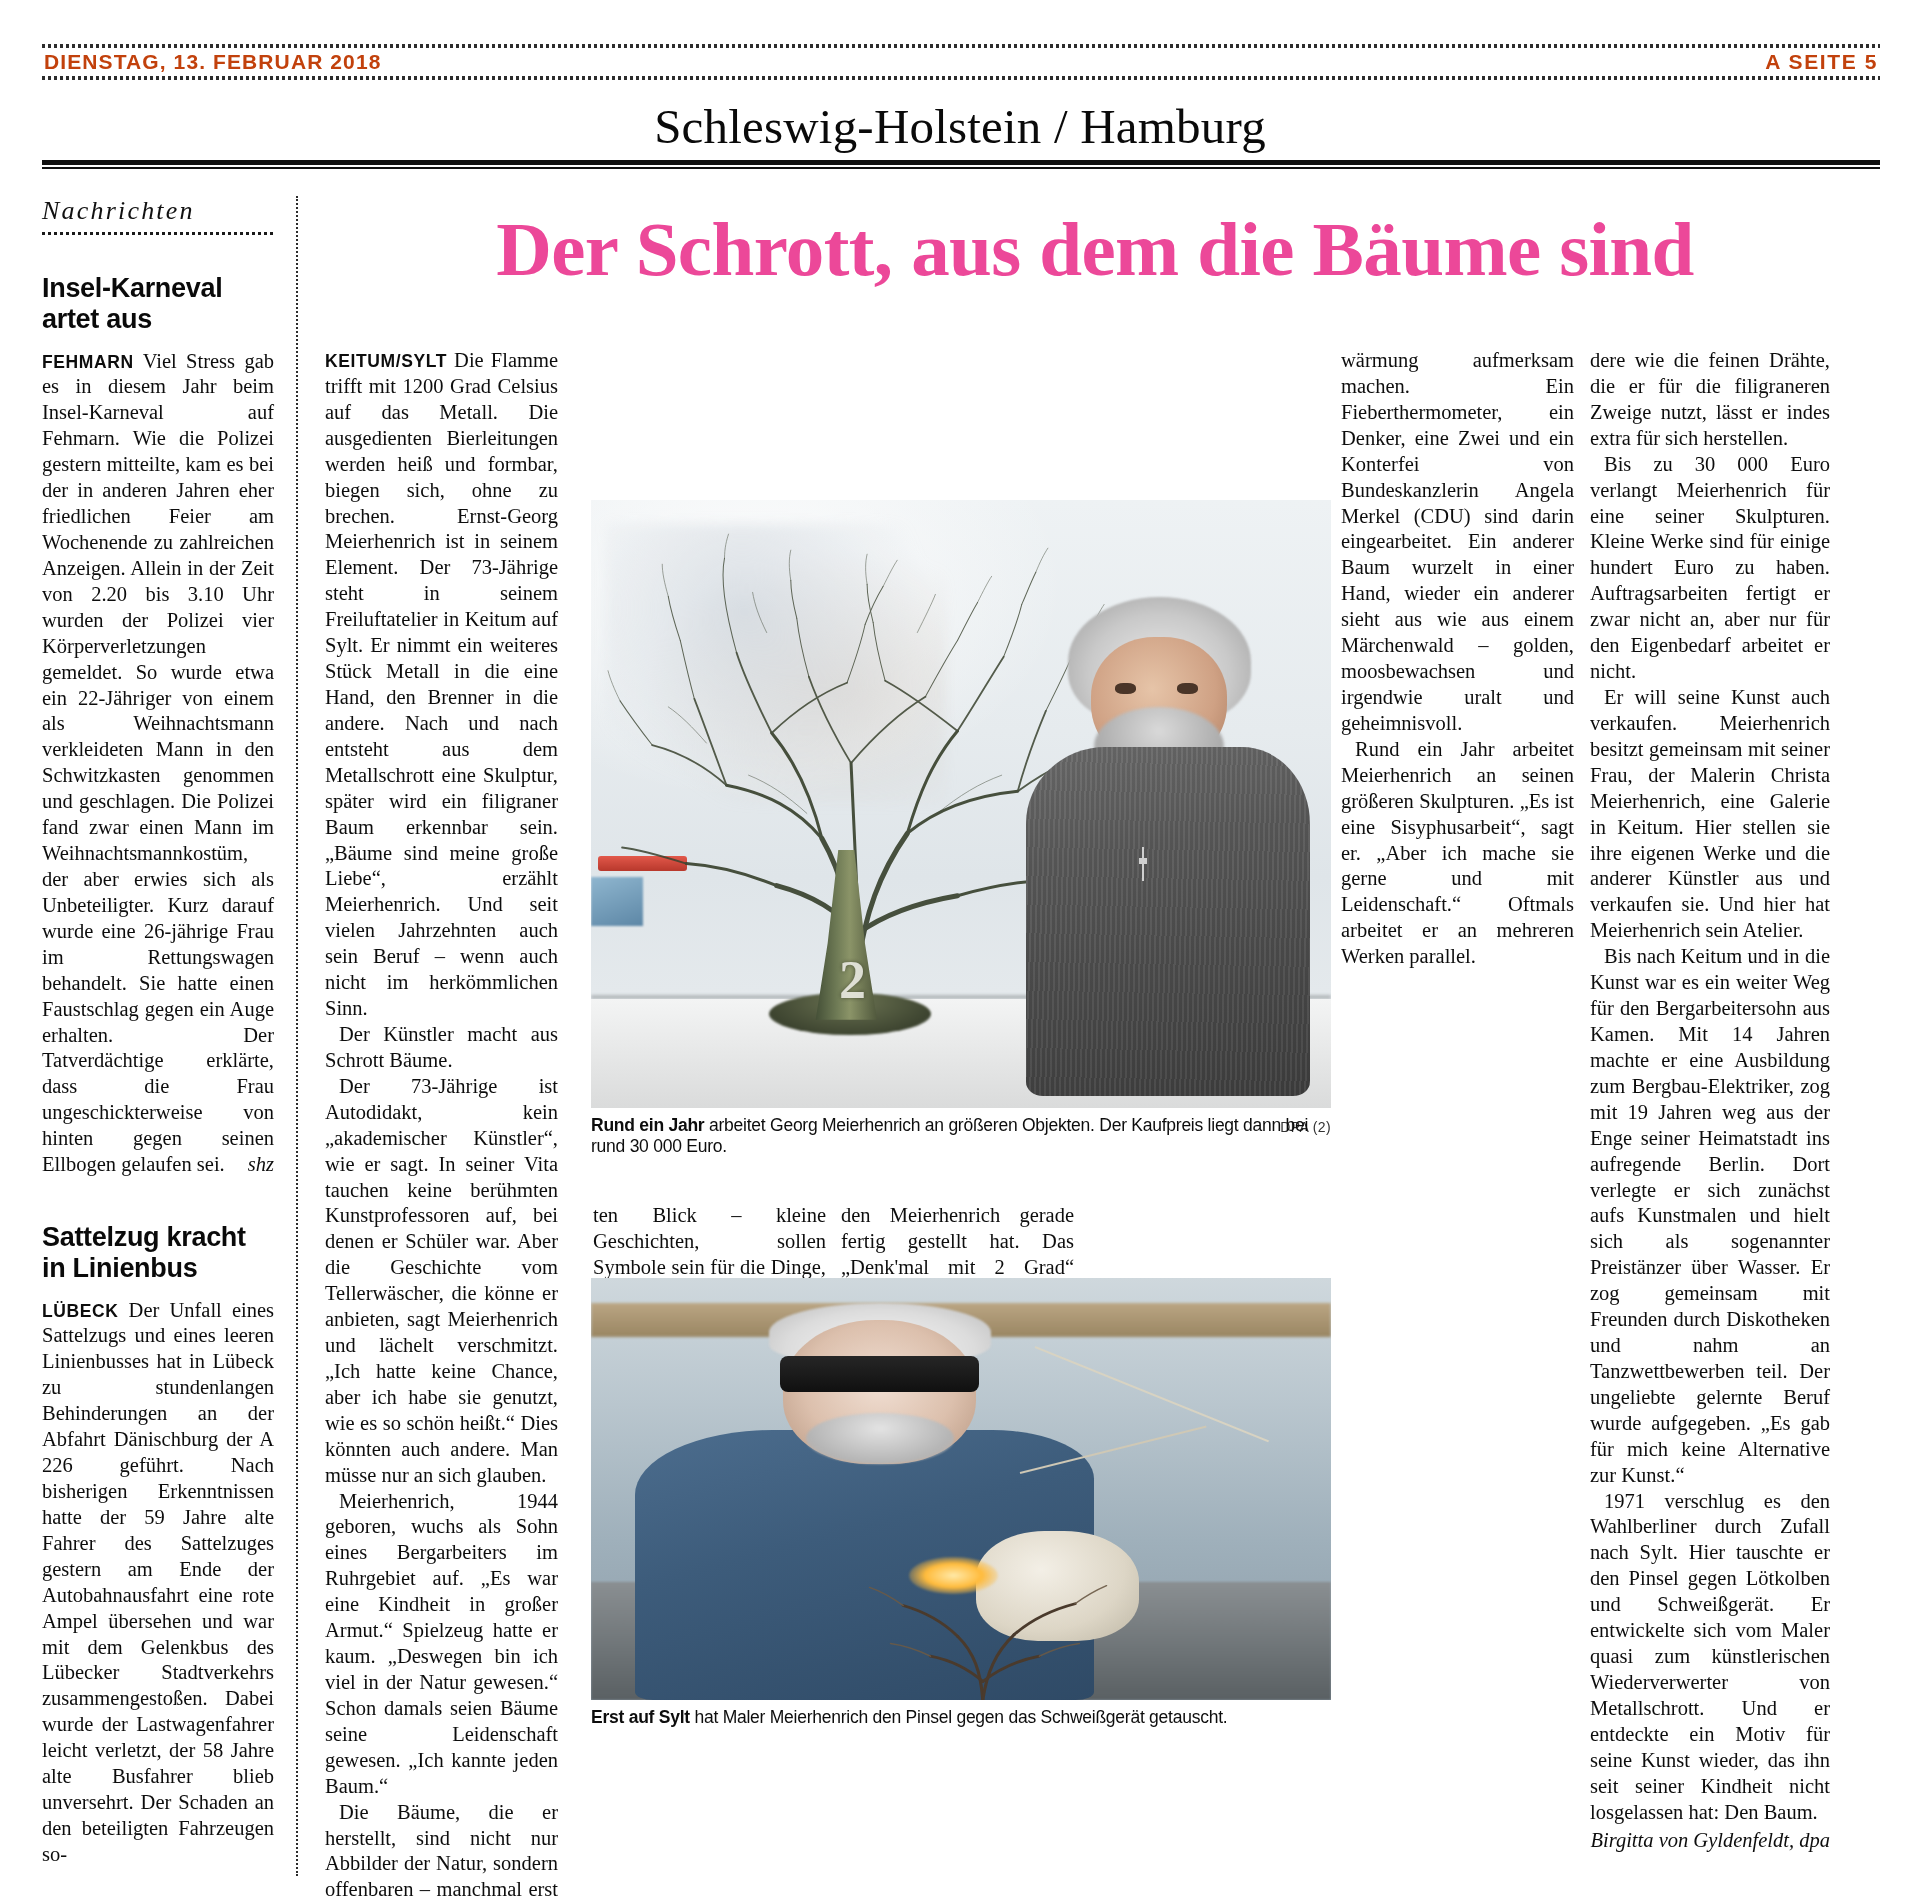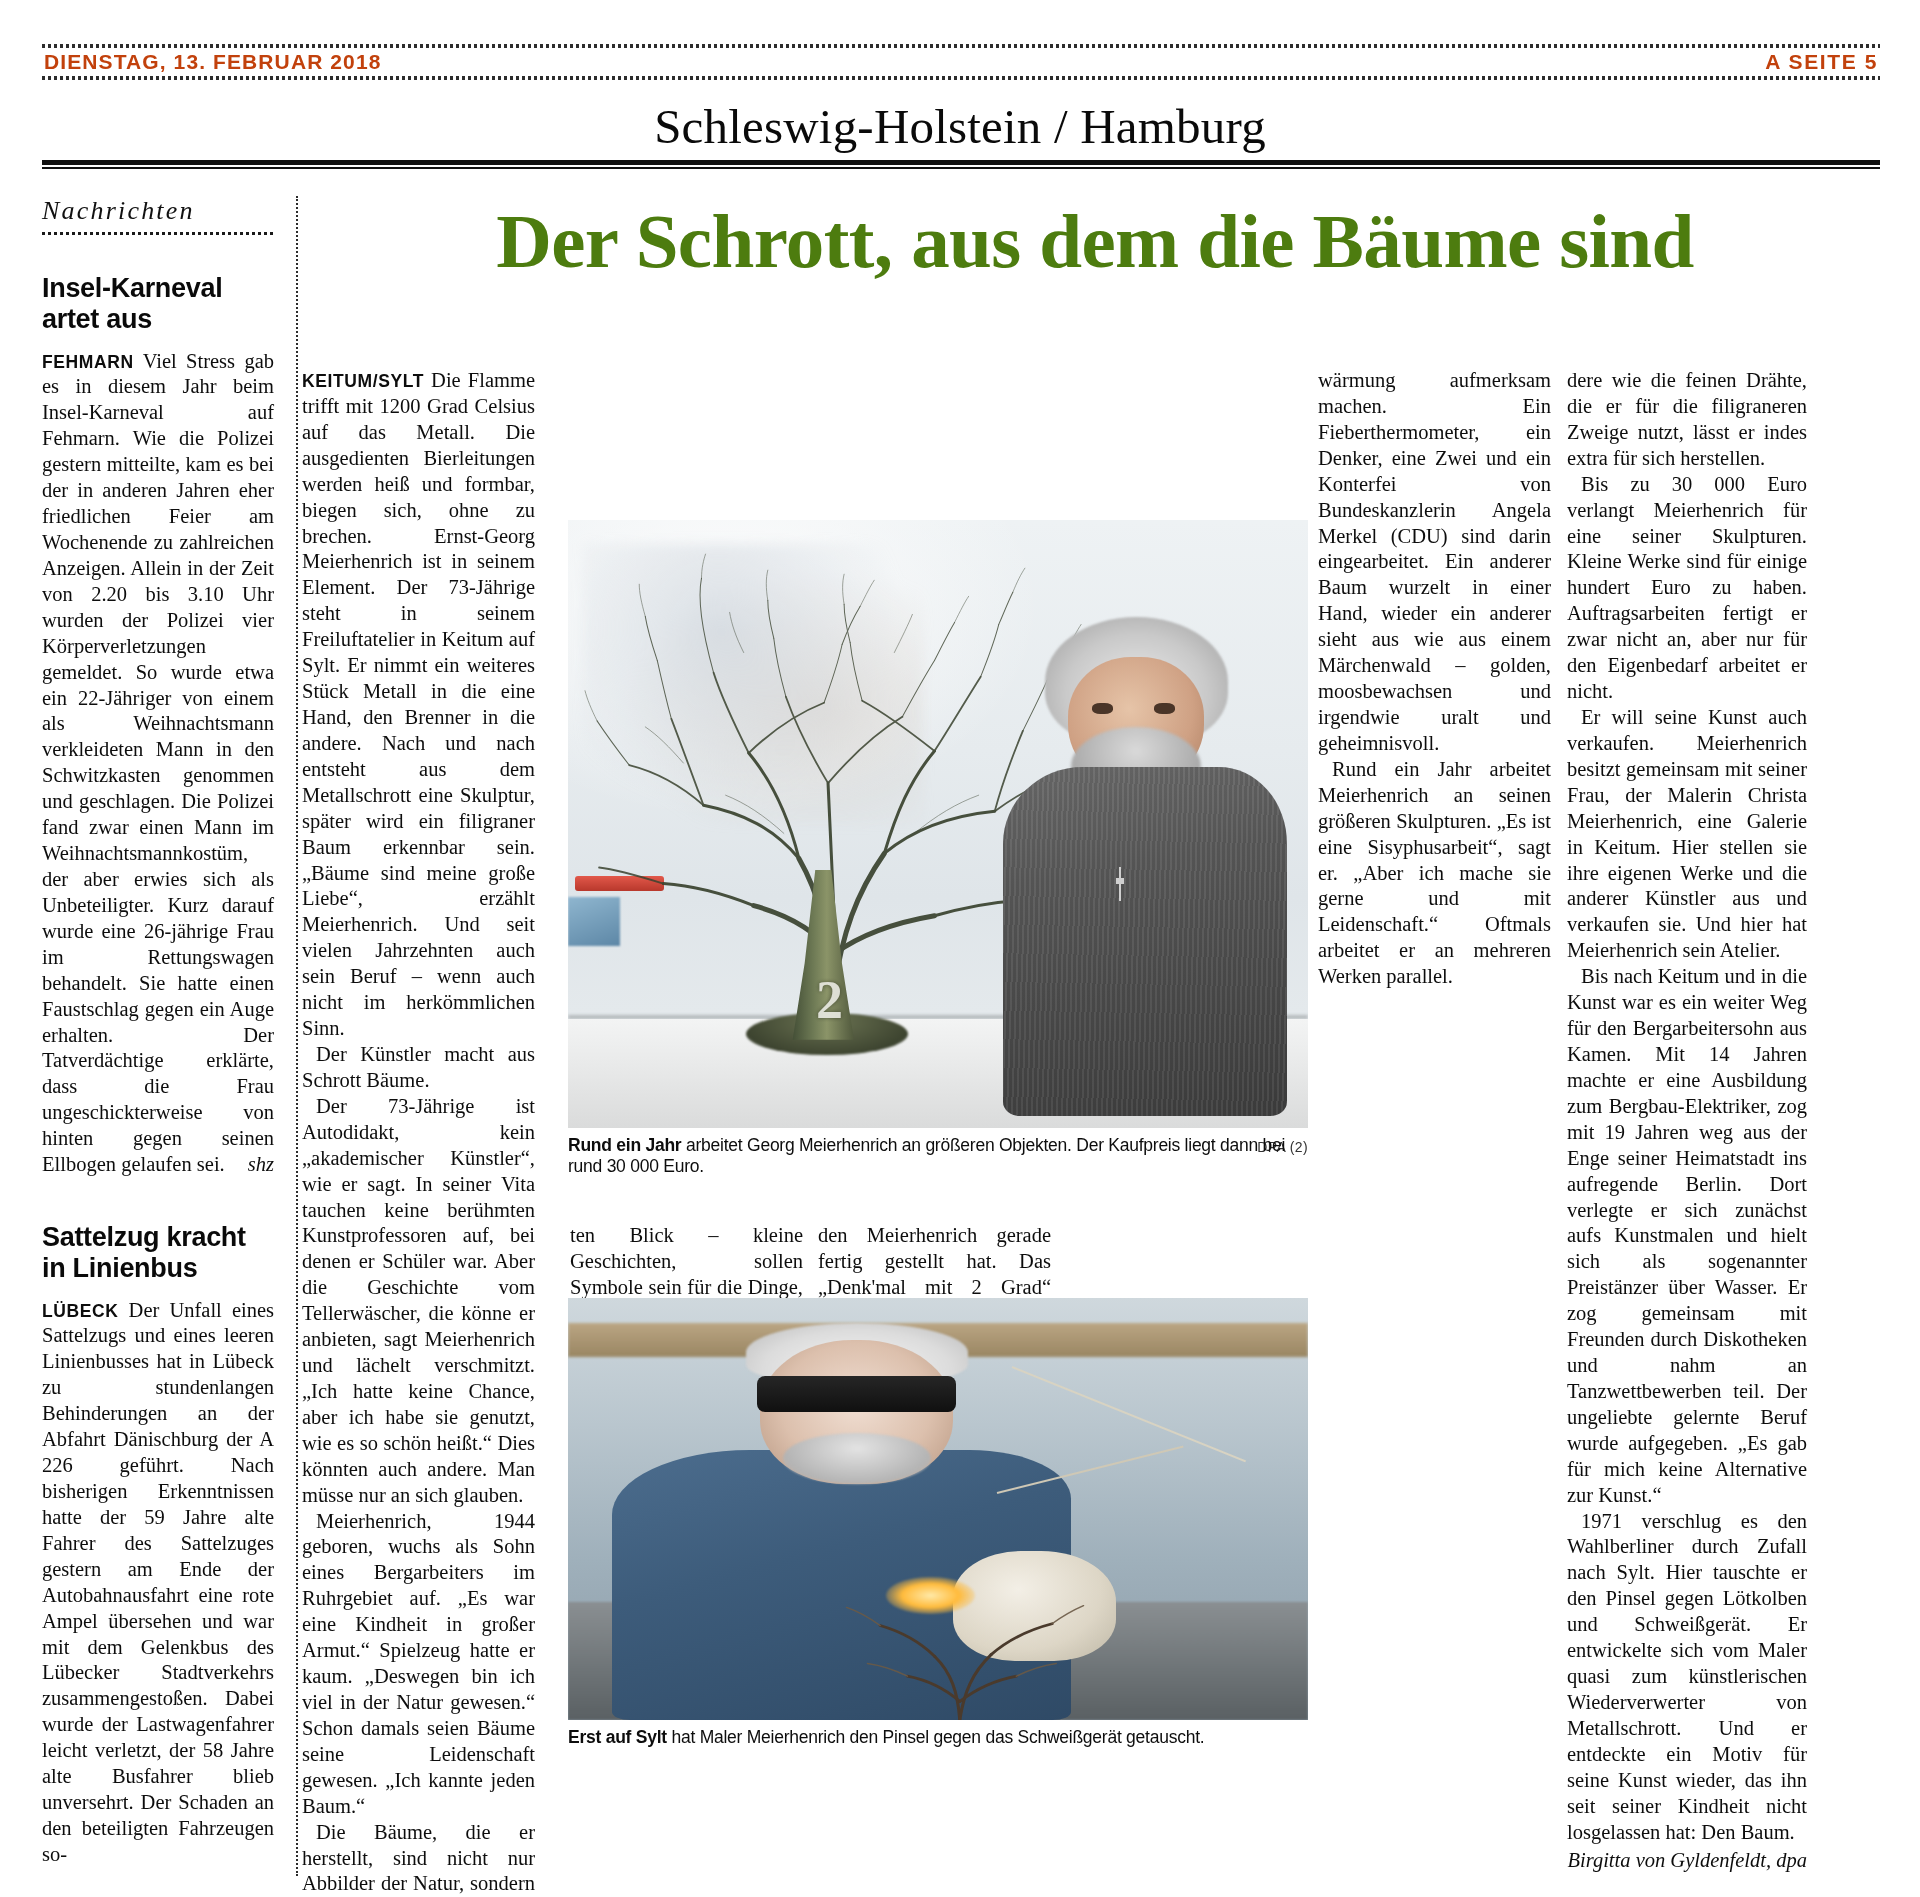--- a/index.html
+++ b/index.html
@@ -128,38 +128,38 @@
     left: 268px; top: 0;
     width: 1570px;
   }
   .headline {
     font-family: "Liberation Serif", serif;
     font-size: 77px;
     font-weight: bold;
     line-height: 1.02;
     letter-spacing: -0.6px;
     text-align: center;
-    color: #4d7c0f;
-    margin-top: 6px;
+    color: #ec4899;
+    margin-top: 14px;
   }
   .subhead {
     font-family: "Liberation Sans", sans-serif;
     font-weight: bold;
     font-size: 21px;
     text-align: center;
     color: #111;
     margin-top: 28px;
     letter-spacing: -0.05px;
   }
 
   
   .cols {
     position: absolute;
-    left: 260px; top: 152px;
-    width: 1570px; height: 1530px; margin-top: 20px;
+    left: 283px; top: 152px;
+    width: 1570px; height: 1530px;
   }
   .acol {
     position: absolute;
     top: 0;
     width: 233px;
     font-family: "Liberation Serif", serif;
     font-size: 20.5px;
     line-height: 1.265;
     text-align: justify;
     color: #0d0d0d;

